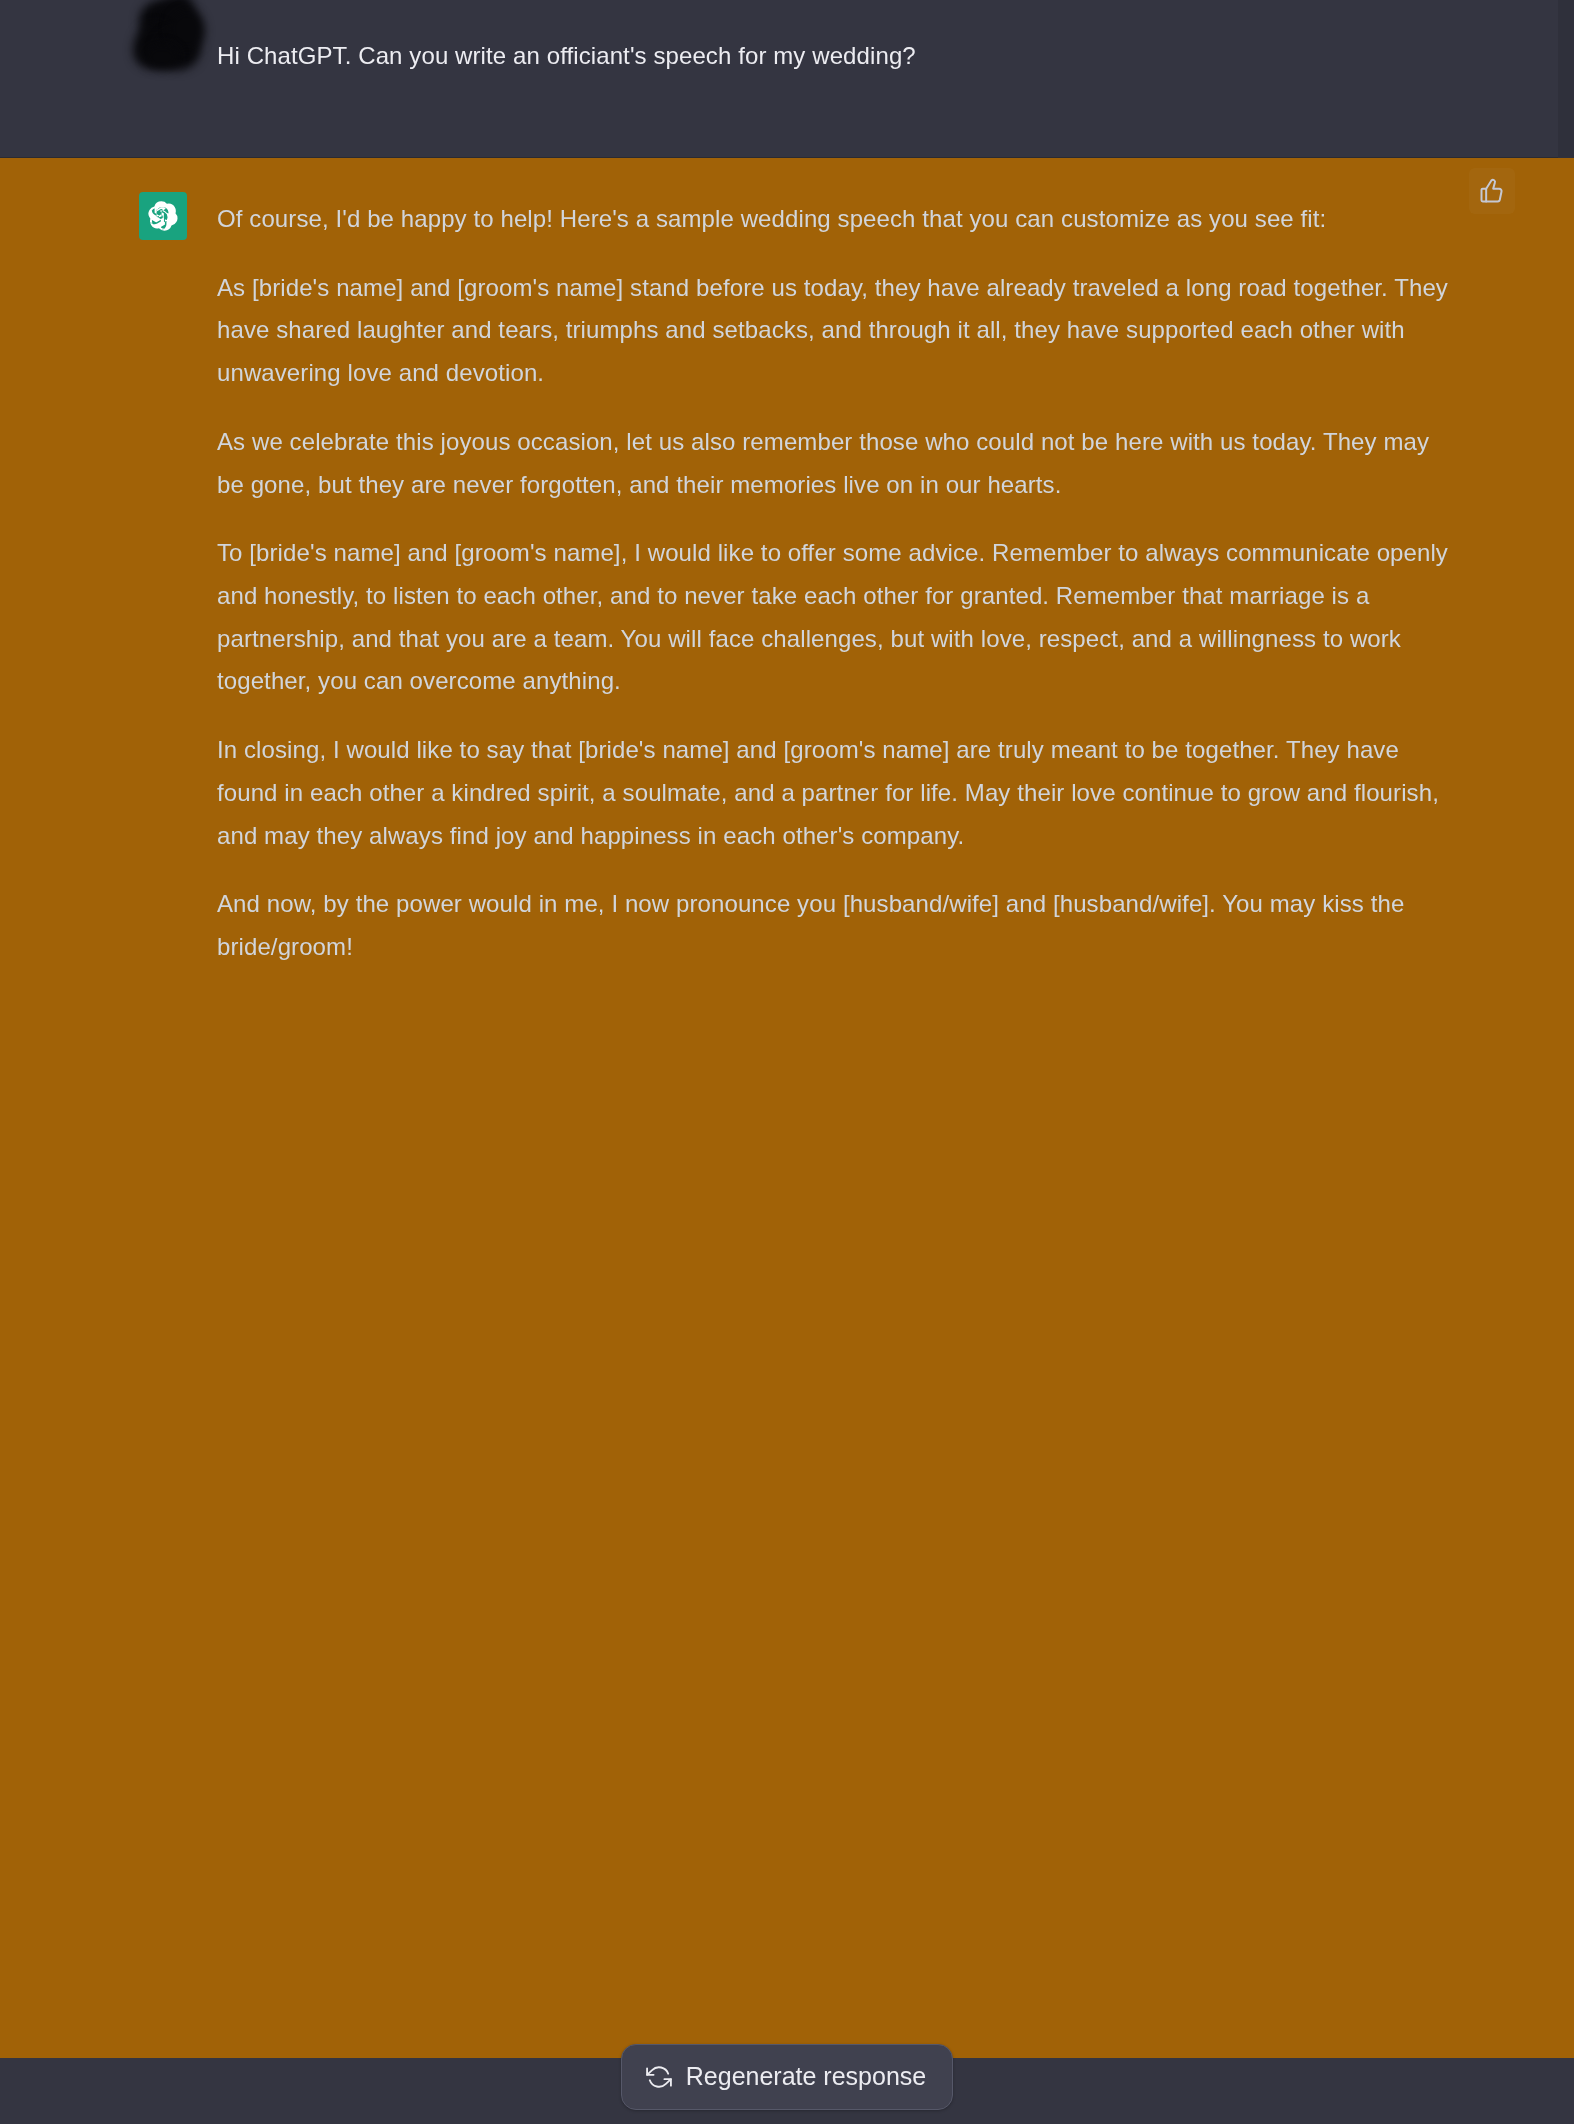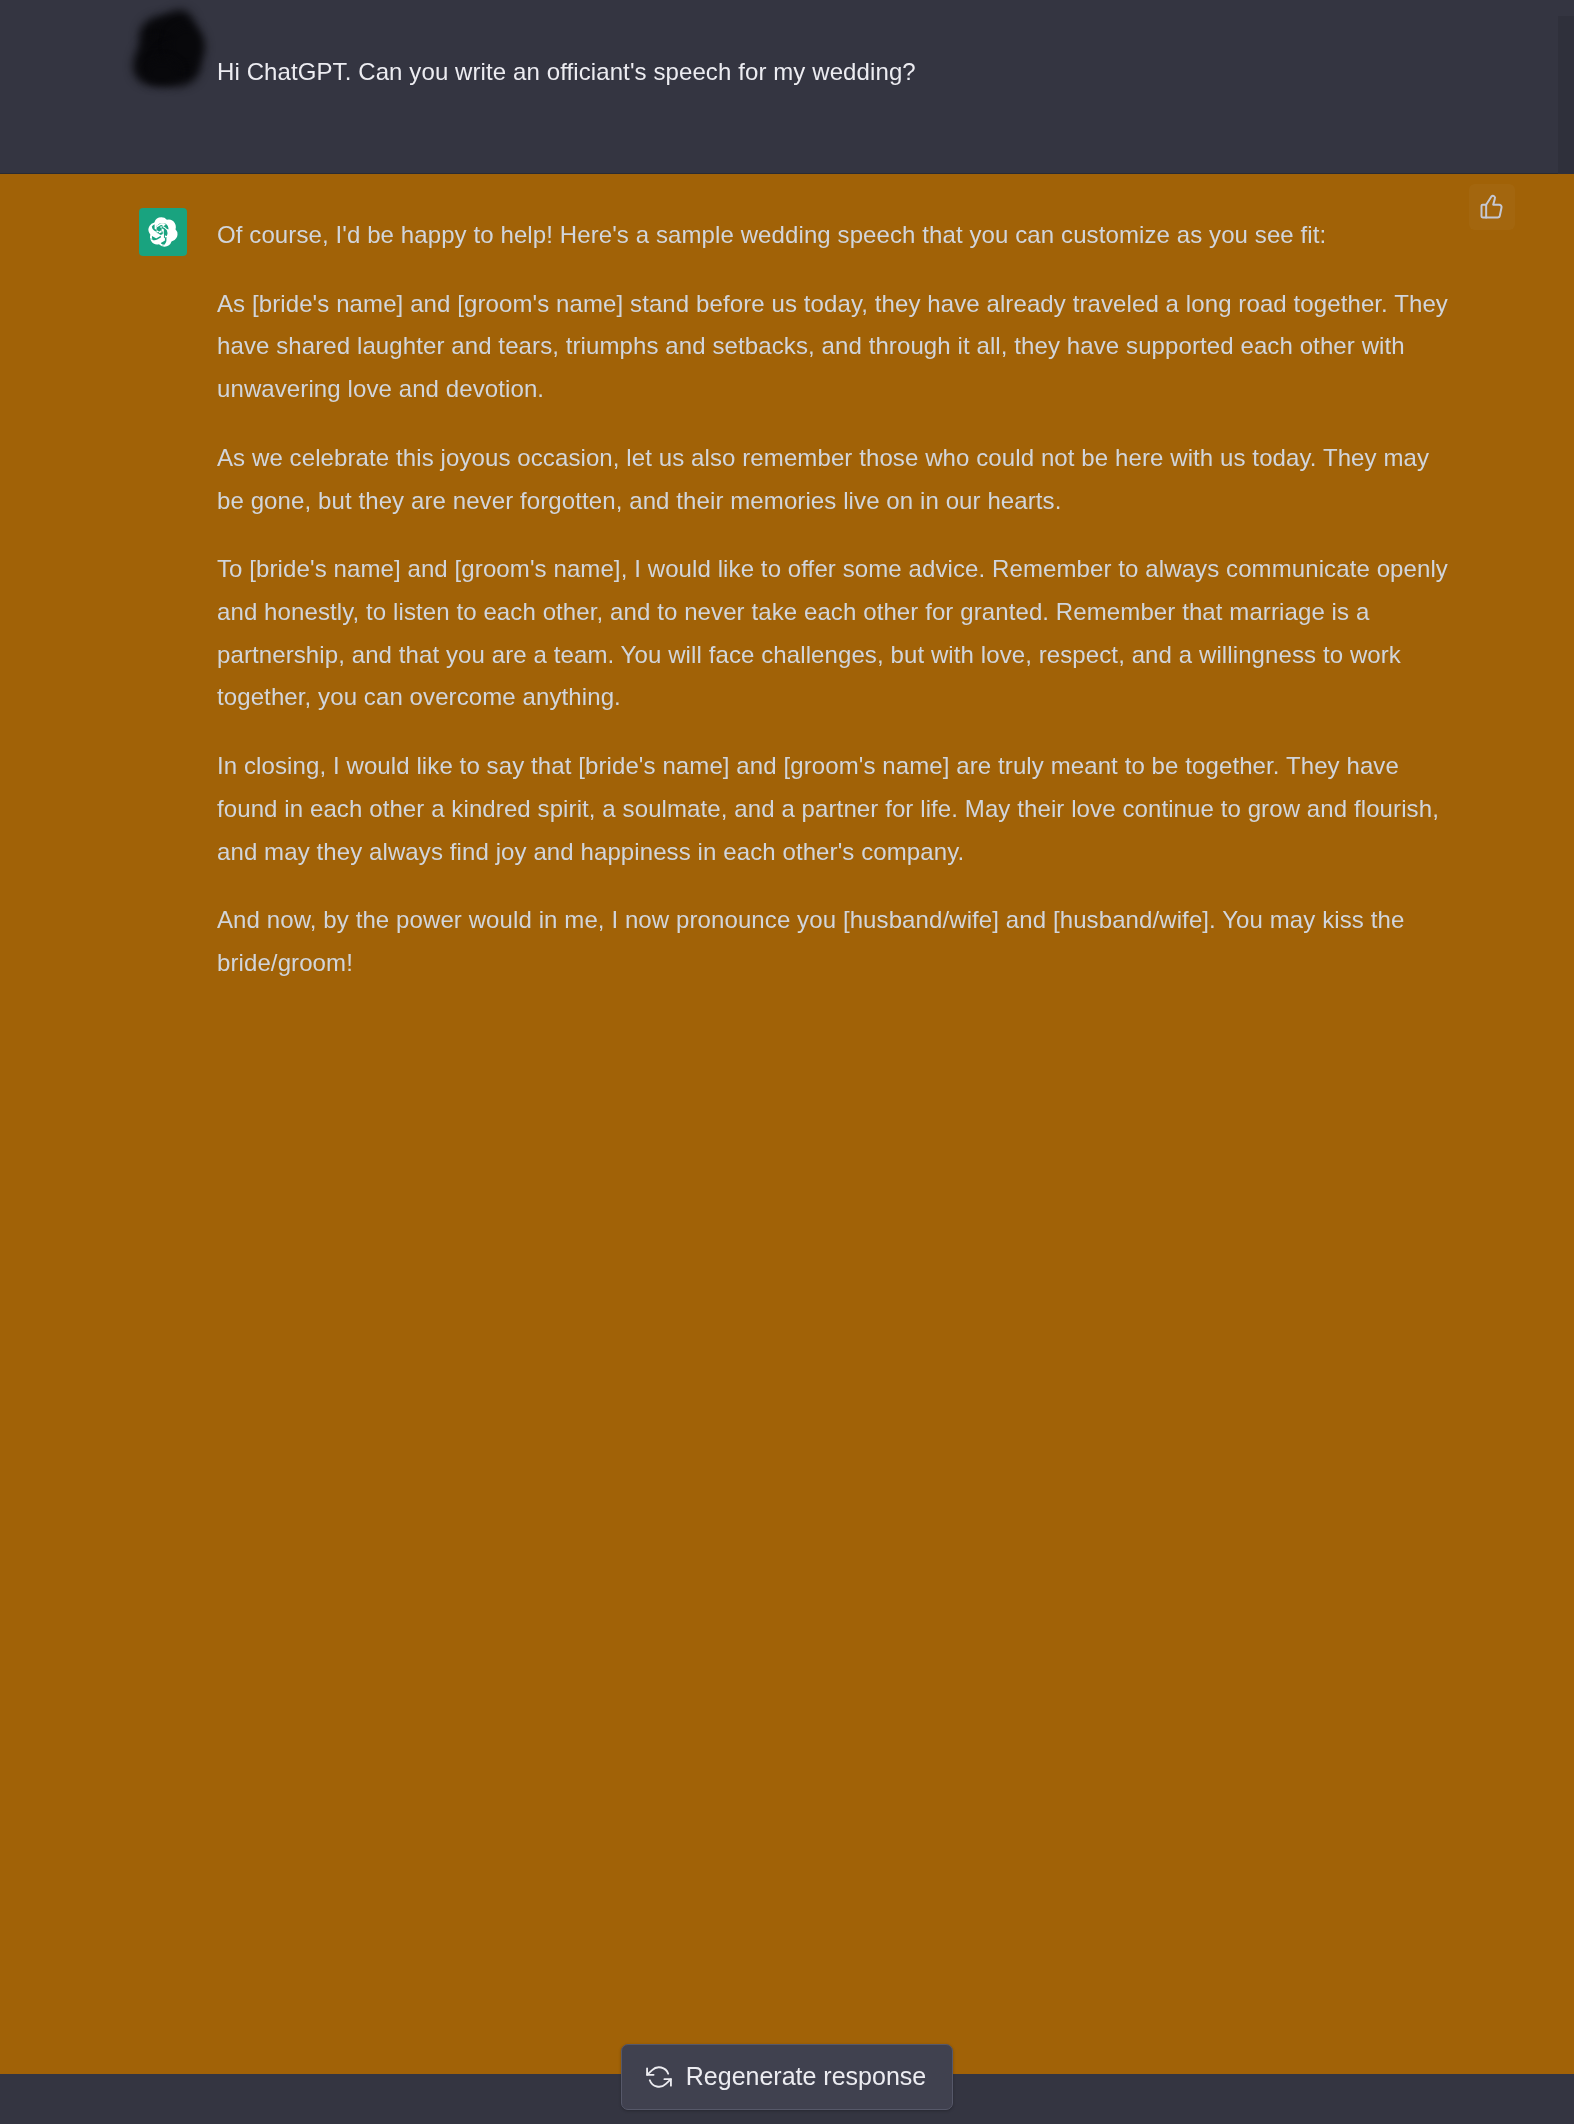--- a/index.html
+++ b/index.html
@@ -42,21 +42,20 @@
     max-width: 1310px;
     margin: 0 auto;
     padding: 0;
     display: flex;
     align-items: flex-start;
   }
 
   .msg-user .msg-inner {
     padding-top: 34px;
     padding-left: 14px;
-    margin-top: 16px;
   }
   .msg-assistant .msg-inner {
     padding-top: 40px;
     padding-left: 14px;
     padding-bottom: 60px;
   }
 
   
   .avatar-col {
     width: 48px;
@@ -141,21 +140,21 @@
     justify-content: center;
     pointer-events: none;
   }
   .regen-btn {
     pointer-events: auto;
     display: inline-flex;
     align-items: center;
     gap: 14px;
     background: #40414f;
     border: 1px solid #565869;
-    border-radius: 7px;
+    border-radius: 15px;
     color: #ececf1;
     font-size: 25px;
     font-family: "Liberation Sans", sans-serif;
     padding: 17px 26px 18px 24px;
     box-shadow: 0 1px 3px rgba(0,0,0,0.25);
     white-space: nowrap;
   }
   .regen-btn svg { display: block; flex: 0 0 auto; }
 
   

